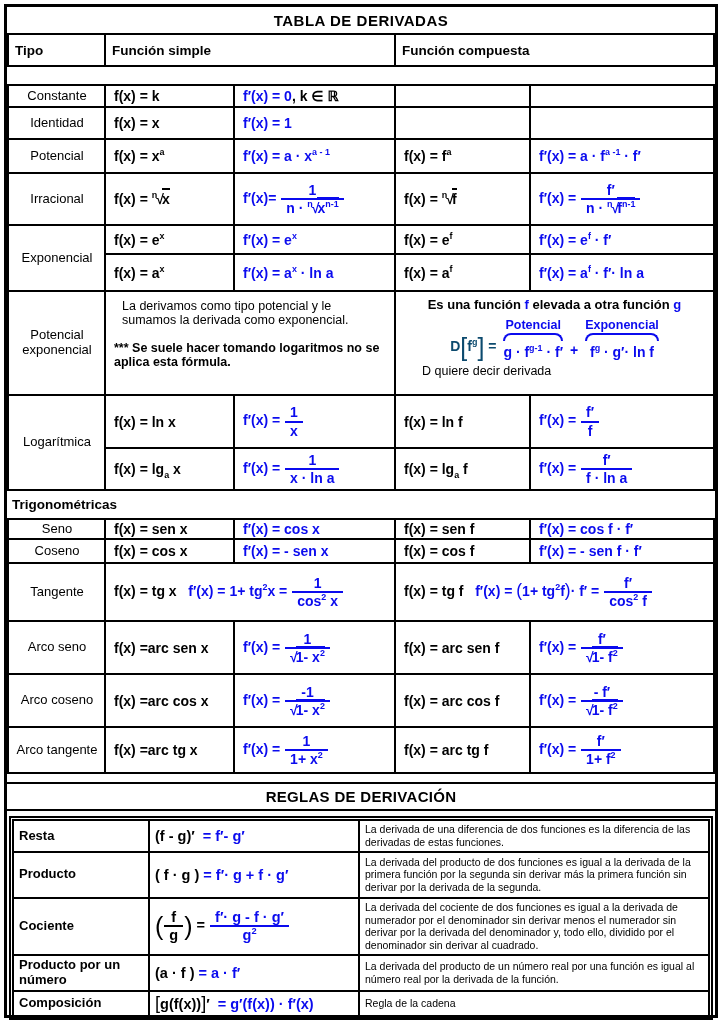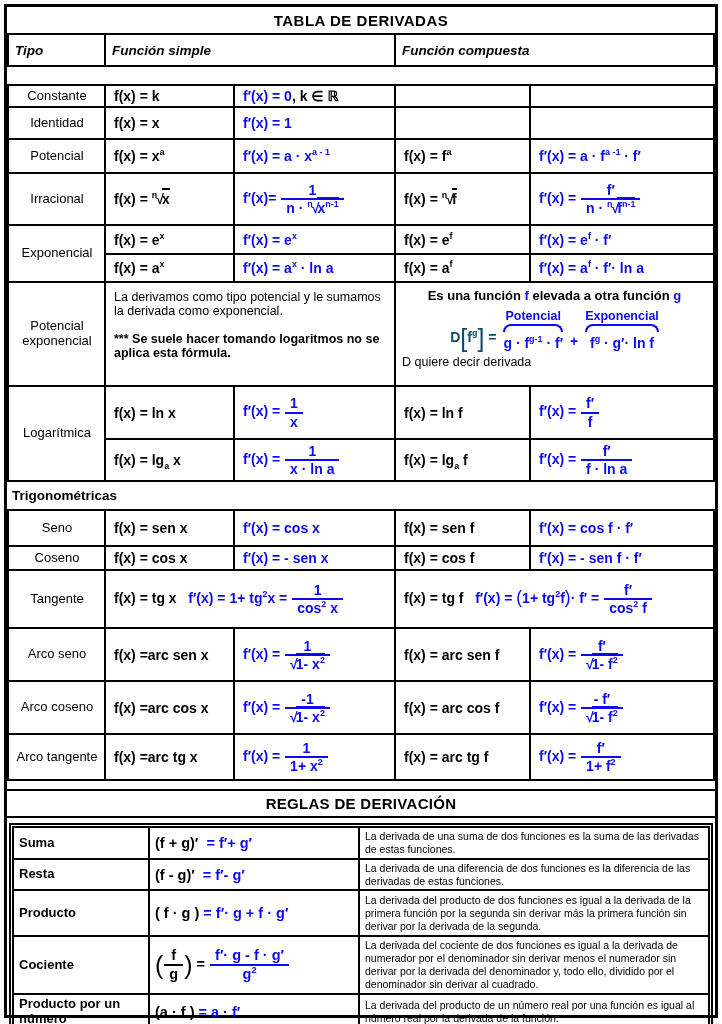--- a/index.html
+++ b/index.html
@@ -5,21 +5,21 @@
   html,body { margin:0; padding:0; background:#ffffff; }
   body { width:722px; height:1024px; font-family:"Liberation Sans", sans-serif; color:#000; }
   .page { box-sizing:border-box; margin:4px; width:714px; height:1014px; border:3px solid #000; background:#fff; }
 
   table { border-collapse:collapse; width:100%; table-layout:fixed; }
   td { vertical-align:middle; overflow:hidden; }
   .main td { border:2px solid #000; padding:1px 4px; }
   .main td.nosides { border-left:none; border-right:none; }
 
   .title { height:24px; text-align:center; font-weight:bold; font-size:15px; letter-spacing:.5px; border-top:none !important; }
-  .head { height:28px; font-weight:bold; font-size:13.5px; padding-left:6px !important;font-style:italic; }
+  .head { height:28px; font-weight:bold; font-size:13.5px; padding-left:6px !important; }
   .sp { height:15px; border-top:2px solid #000; border-bottom:2px solid #000; }
   .band { height:25px; font-weight:bold; font-size:13.5px; }
 
   .tipo { font-weight:normal; font-size:13px; padding-left:5px !important; line-height:1.15;text-align:center; }
   .fx { font-weight:bold; font-size:14px; color:#000; padding-left:8px !important; }
   .dx { font-weight:bold; font-size:14px; color:#0b0bee; padding-left:8px !important; }
   .k { color:#000; }
   .b { color:#0b0bee; }
 
   sup { font-size:0.64em; vertical-align:super; line-height:0; }
@@ -27,31 +27,31 @@
   .rt { font-size:9px; vertical-align:super; line-height:0; margin-right:-1px; }
   .ov { border-top:2px solid; padding-top:1px; margin-left:-2px; }
   .fr { display:inline-block; vertical-align:middle; text-align:center; margin:2px 1px; line-height:1.15; }
   .nu,.de { display:block; padding:0 5px; }
   .de { border-top:2px solid; }
   .bigp { font-size:25px; font-weight:normal; vertical-align:middle; line-height:0.9; }
   .mp { font-size:1.25em; font-weight:normal; line-height:0.9; }
 
   
   .pe-left { font-size:12.5px; padding:5px 8px !important; vertical-align:top !important; }
-  .pe-left .n1 { margin:2px 0 14px 0; }
+  .pe-left .n1 { margin:2px 0 14px 8px; }
   .pe-left .n2 { font-weight:bold; }
   .pe-right { padding:3px 6px !important; vertical-align:top !important; }
   .pe-title { text-align:center; font-weight:bold; font-size:13px; margin:2px 0 6px 0; }
   .pe-formula { display:flex; align-items:flex-end; justify-content:center; gap:7px; color:#0b0bee; font-weight:bold; font-size:14px; }
   .pe-lhs { color:#0c4a6e; padding-bottom:2px; }
   .pe-plus { padding-bottom:2px; }
   .braced { display:inline-flex; flex-direction:column; align-items:center; }
   .brl { color:#0b0bee; font-weight:bold; font-size:12.5px; margin-bottom:1px; }
   .brc { align-self:stretch; height:6px; border:2px solid #0b0bee; border-bottom:none; border-radius:9px 9px 0 0; margin-bottom:3px; }
-  .pe-note { font-weight:normal; font-size:12.5px; margin-top:4px; text-align:left; }
+  .pe-note { font-weight:normal; font-size:12.5px; margin-top:4px; text-align:left;margin-left:20px; }
 
   
   .rules-head { border-top:2px solid #000; border-bottom:2px solid #000; margin-top:8px; padding:4px 0; text-align:center; font-weight:bold; font-size:15px; letter-spacing:.3px; }
   .rules-wrap { margin:5px 2px 0 2px; border:2px solid #000; padding:1px; }
   .rules td { border:2px solid #000; padding:2px 5px; }
   .rname { font-weight:bold; font-size:13px; line-height:1.15; }
   .rformula { font-weight:bold; font-size:14.5px; color:#0b0bee; }
   .rdesc { font-size:10.5px; line-height:1.22; }
 </style>
 </head>
@@ -115,21 +115,21 @@
       <td class="dx">f′(x) = <span class="fr"><span class="nu">f′</span><span class="de">n · <sup class="rt">n</sup>√<span class="ov">f<sup>n-1</sup></span></span></span></td>
     </tr>
 
     <tr style="height:29px">
       <td class="tipo" rowspan="2">Exponencial</td>
       <td class="fx">f(x) = e<sup>x</sup></td>
       <td class="dx">f′(x) = e<sup>x</sup></td>
       <td class="fx">f(x) = e<sup>f</sup></td>
       <td class="dx">f′(x) = e<sup>f</sup> · f′</td>
     </tr>
-    <tr style="height:28px">
+    <tr style="height:37px">
       <td class="fx">f(x) = a<sup>x</sup></td>
       <td class="dx">f′(x) = a<sup>x</sup> ·  ln a</td>
       <td class="fx">f(x) = a<sup>f</sup></td>
       <td class="dx">f′(x) = a<sup>f</sup> · f′·  ln a</td>
     </tr>
 
     <tr style="height:104px">
       <td class="tipo">Potencial exponencial</td>
       <td colspan="2" class="pe-left">
         <div class="n1">La derivamos como tipo potencial y le sumamos la derivada como exponencial.</div>
@@ -166,21 +166,21 @@
       <td class="fx">f(x) = lg<sub>a</sub>  x</td>
       <td class="dx">f′(x) = <span class="fr"><span class="nu">1</span><span class="de">x  ·  ln a</span></span></td>
       <td class="fx">f(x) = lg<sub>a</sub>  f</td>
       <td class="dx">f′(x) = <span class="fr"><span class="nu">f′</span><span class="de">f  ·  ln a</span></span></td>
     </tr>
 
     <tr>
       <td colspan="5" class="band nosides">Trigonométricas</td>
     </tr>
 
-    <tr style="height:36px">
+    <tr style="height:20px">
       <td class="tipo">Seno</td>
       <td class="fx">f(x) = sen x</td>
       <td class="dx">f′(x) = cos x</td>
       <td class="fx">f(x) = sen f</td>
       <td class="dx">f′(x) = cos f  ·  f′</td>
     </tr>
 
     <tr style="height:24px">
       <td class="tipo">Coseno</td>
       <td class="fx">f(x) =  cos  x</td>
@@ -224,25 +224,20 @@
   <div class="rules-head">REGLAS DE DERIVACIÓN</div>
 
   <div class="rules-wrap">
     <table class="rules">
       <colgroup>
           <col style="width:136px">
           <col style="width:210px">
           <col>
         </colgroup>
       <tbody>
-          <tr style="height:26px">
-        <td class="rname">Suma</td>
-        <td class="rformula"><span class="k">(f + g)′</span> &nbsp;= f′+ g′</td>
-        <td class="rdesc">La derivada de una suma de dos funciones es la suma de las derivadas de estas funciones.</td>
-      </tr>
       <tr style="height:28px">
         <td class="rname">Resta</td>
         <td class="rformula"><span class="k">(f - g)′</span> &nbsp;= f′- g′</td>
         <td class="rdesc">La derivada de una diferencia de dos funciones es la diferencia de las derivadas de estas funciones.</td>
       </tr>
       <tr style="height:46px">
         <td class="rname">Producto</td>
         <td class="rformula"><span class="k">( f · g ) </span>= f′· g + f ·  g′</td>
         <td class="rdesc">La derivada del producto de dos funciones es igual a la derivada de la primera función por la segunda sin derivar más la primera función sin derivar por la derivada de la segunda.</td>
       </tr>

